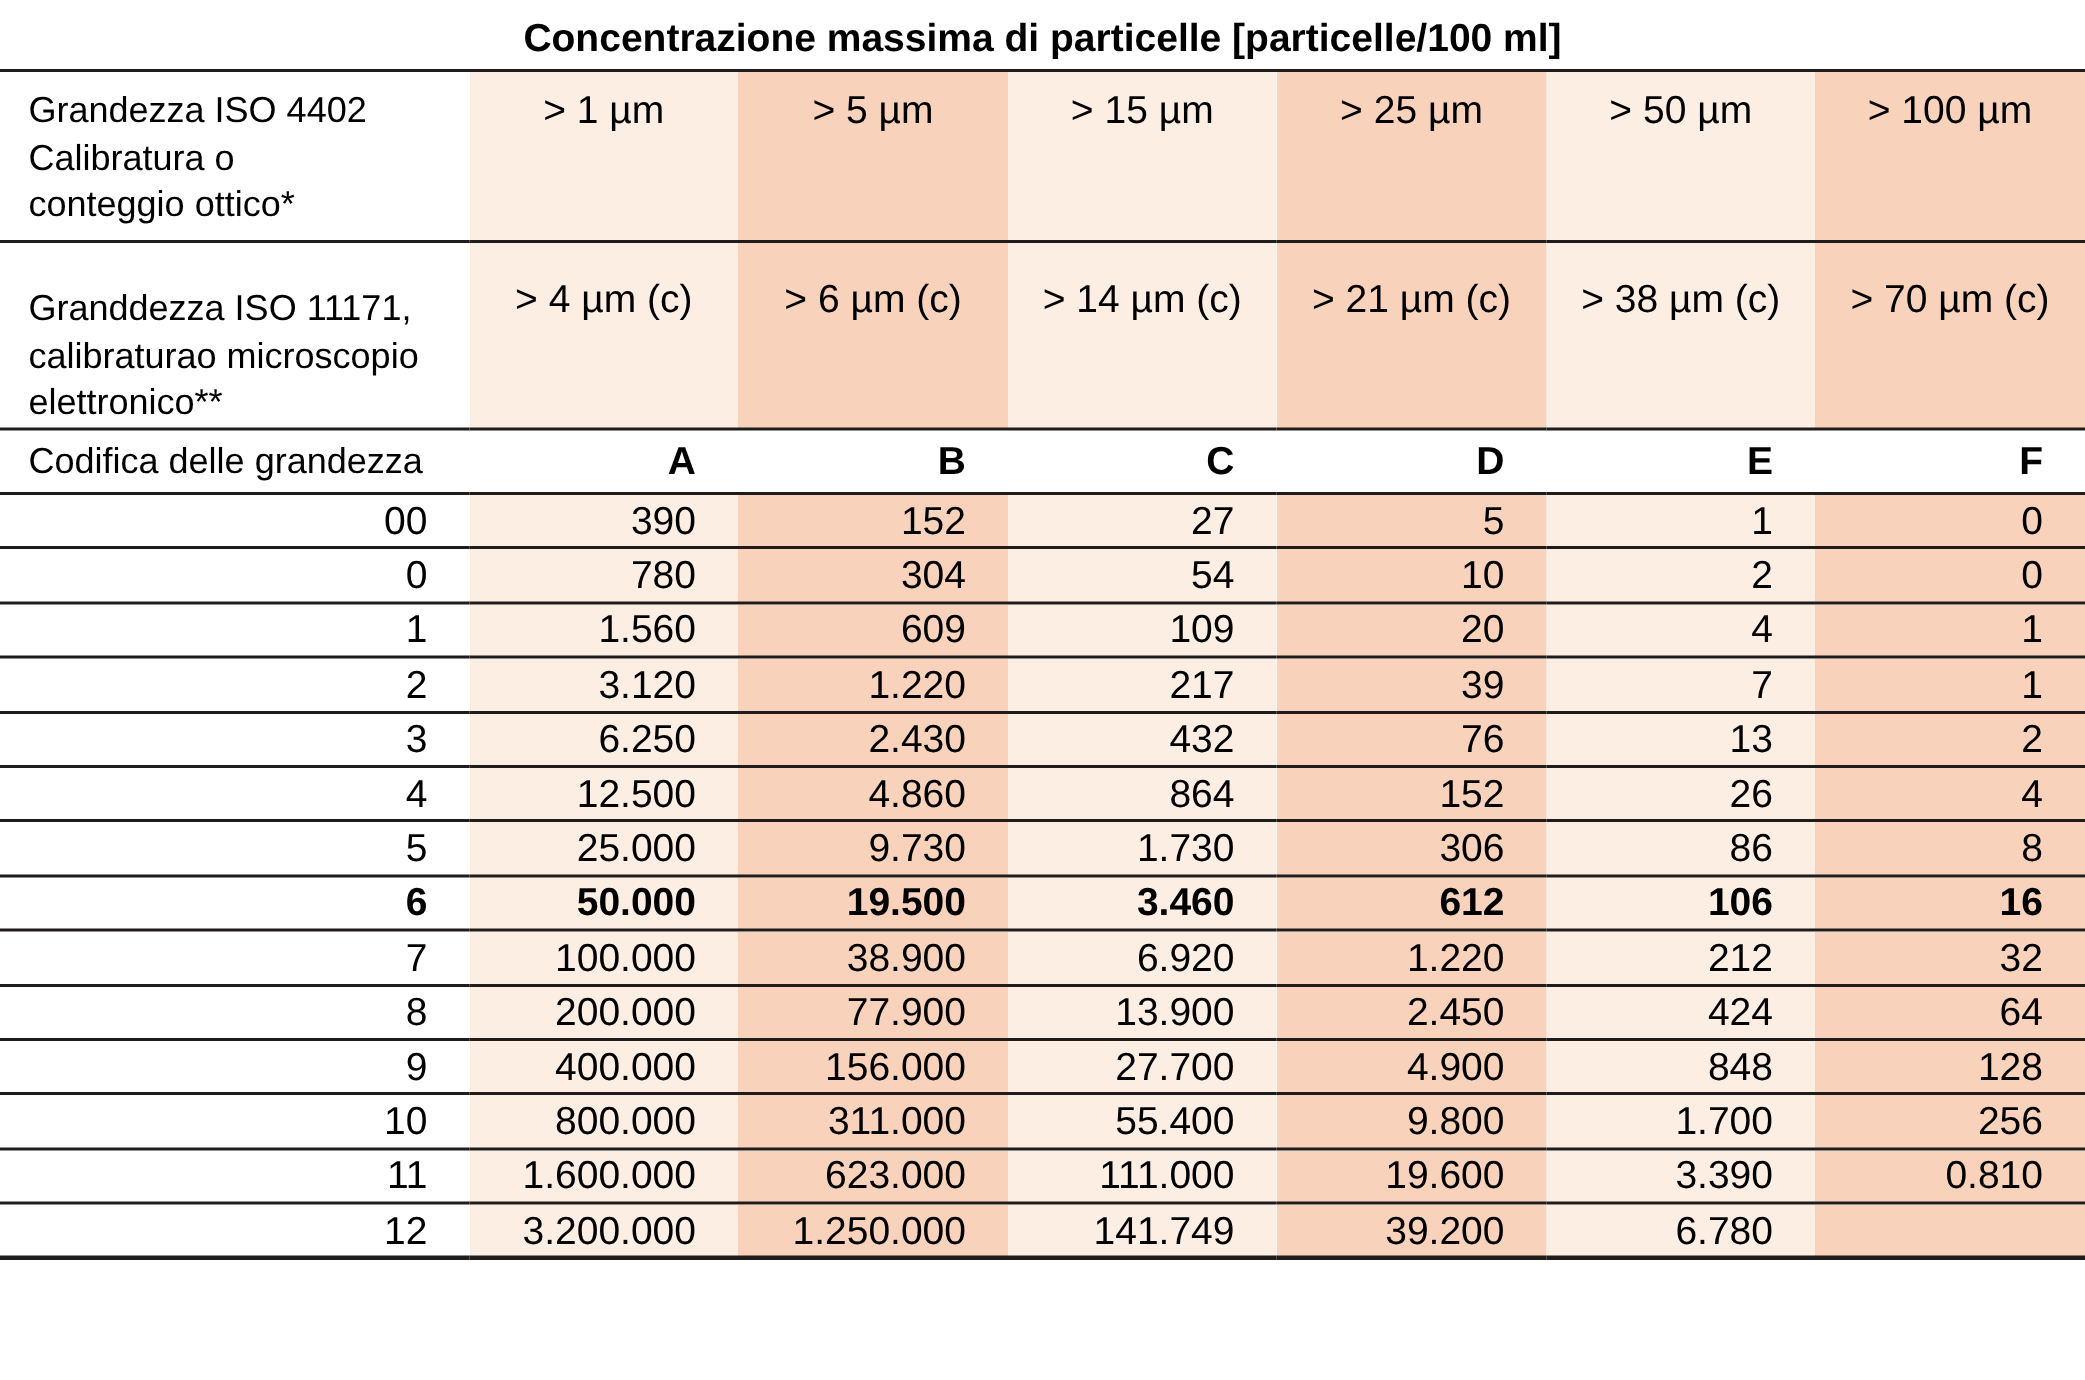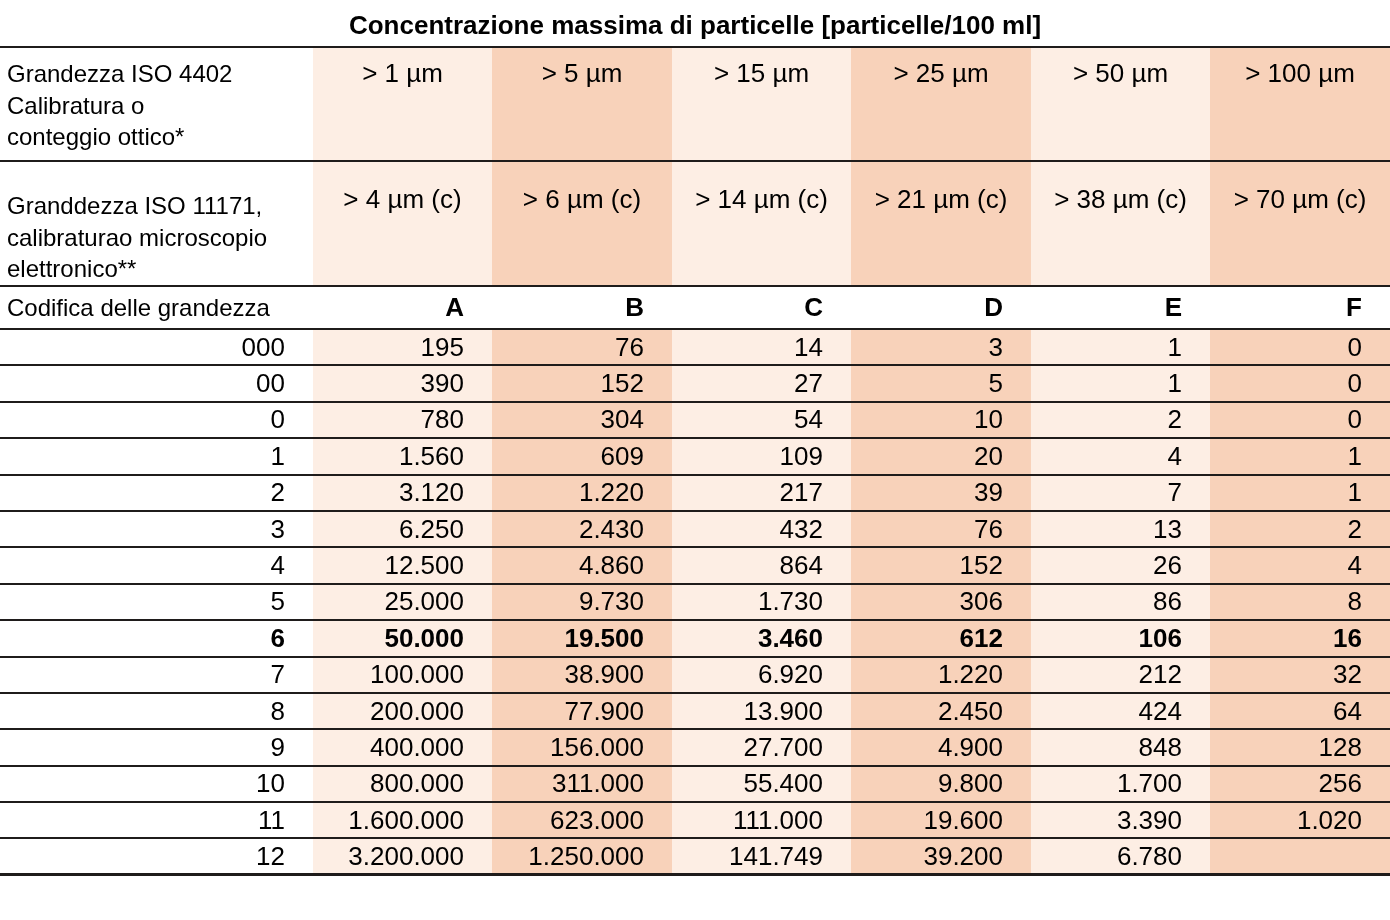--- a/index.html
+++ b/index.html
@@ -49,21 +49,21 @@
 
   
   tr.hdr1 td { height: 113px; vertical-align: top; }
   tr.hdr2 td { height: 118px; vertical-align: top; margin-left: 10px; }
   tr.hdr1 td.mu { padding-top: 10px; text-align: center; }
   tr.hdr2 td.mu { padding-top: 22px; text-align: center; }
 
   td.sidelabel {
     background: #fff;
     text-align: left;
-    padding-left: 7px;
+    padding-left: 19px;
     font-size: 24px;
     line-height: 1.32;
     white-space: pre-line;
   }
   tr.hdr1 td.sidelabel { padding-top: 10px; }
   tr.hdr2 td.sidelabel { padding-top: 28px; }
 
   
   tr.coderow td { height: 43px; background: #fff; }
   tr.coderow td.sidelabel { font-size: 24px; }
@@ -126,29 +126,20 @@
       <td class="codeletter">A</td>
       <td class="codeletter">B</td>
       <td class="codeletter">C</td>
       <td class="codeletter">D</td>
       <td class="codeletter">E</td>
       <td class="codeletter">F</td>
     </tr>
 
     </tbody>
       <tbody>
-  <tr class="datarow">
-    <td class="rowcode">000</td>
-    <td class="c0">195</td>
-    <td class="c1">76</td>
-    <td class="c2">14</td>
-    <td class="c3">3</td>
-    <td class="c4">1</td>
-    <td class="c5">0</td>
-  </tr>
 
   <tr class="datarow">
     <td class="rowcode">00</td>
     <td class="c0">390</td>
     <td class="c1">152</td>
     <td class="c2">27</td>
     <td class="c3">5</td>
     <td class="c4">1</td>
     <td class="c5">0</td>
   </tr>
@@ -263,21 +254,21 @@
     <td class="c5">256</td>
   </tr>
 
   <tr class="datarow">
     <td class="rowcode">11</td>
     <td class="c0">1.600.000</td>
     <td class="c1">623.000</td>
     <td class="c2">111.000</td>
     <td class="c3">19.600</td>
     <td class="c4">3.390</td>
-    <td class="c5">1.020</td>
+    <td class="c5">0.810</td>
   </tr>
 
   <tr class="datarow">
     <td class="rowcode">12</td>
     <td class="c0">3.200.000</td>
     <td class="c1">1.250.000</td>
     <td class="c2">141.749</td>
     <td class="c3">39.200</td>
     <td class="c4">6.780</td>
     <td class="c5"></td>

